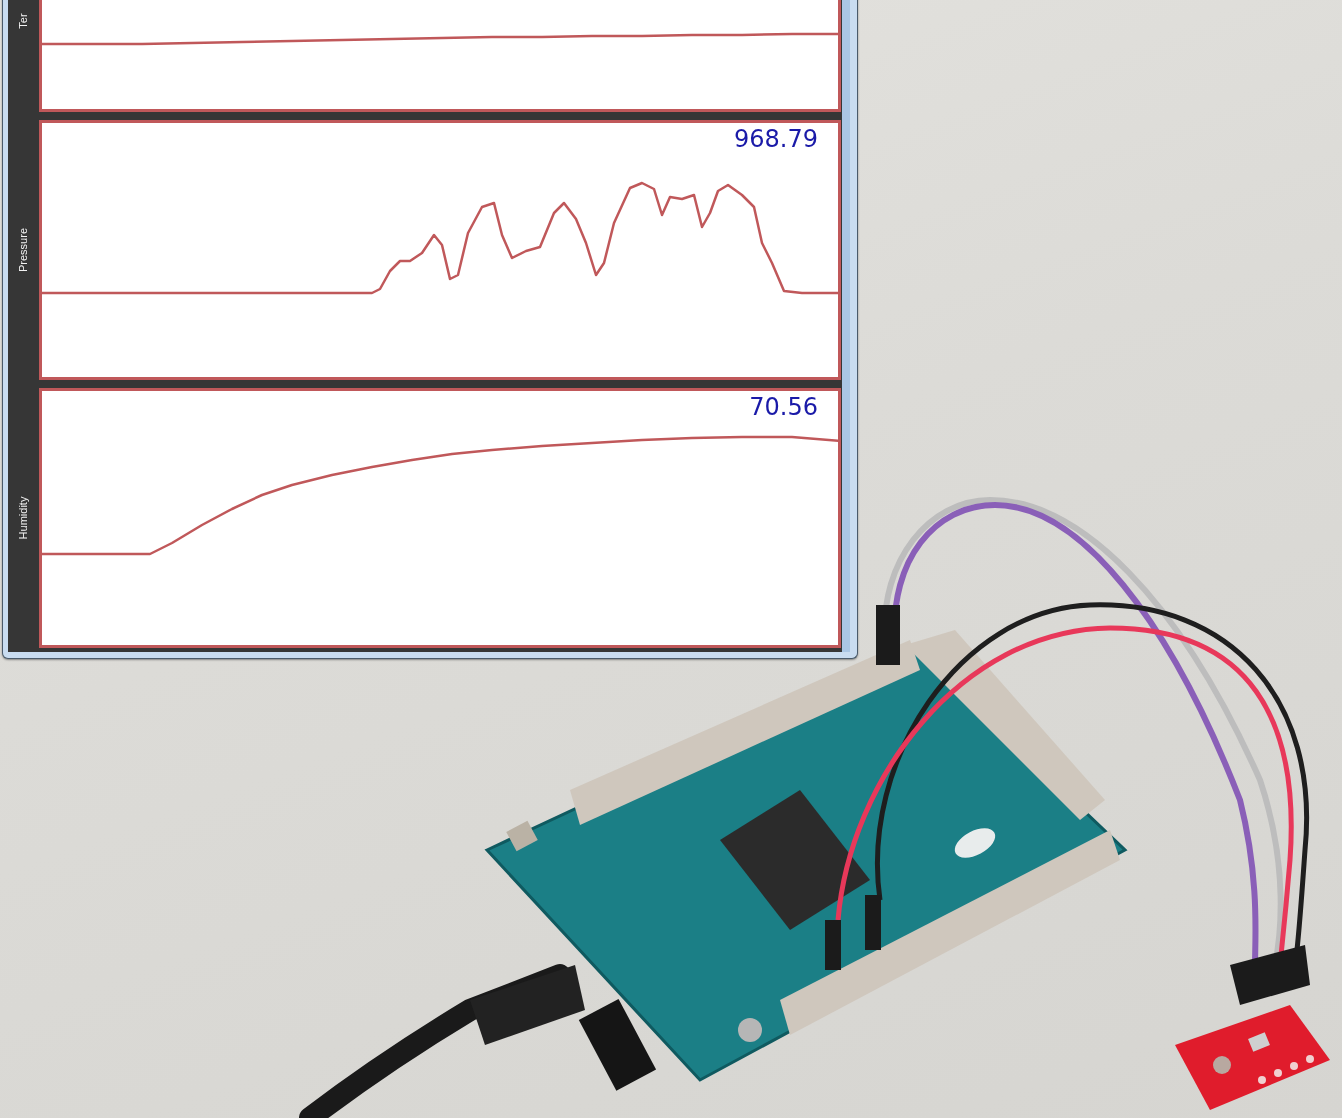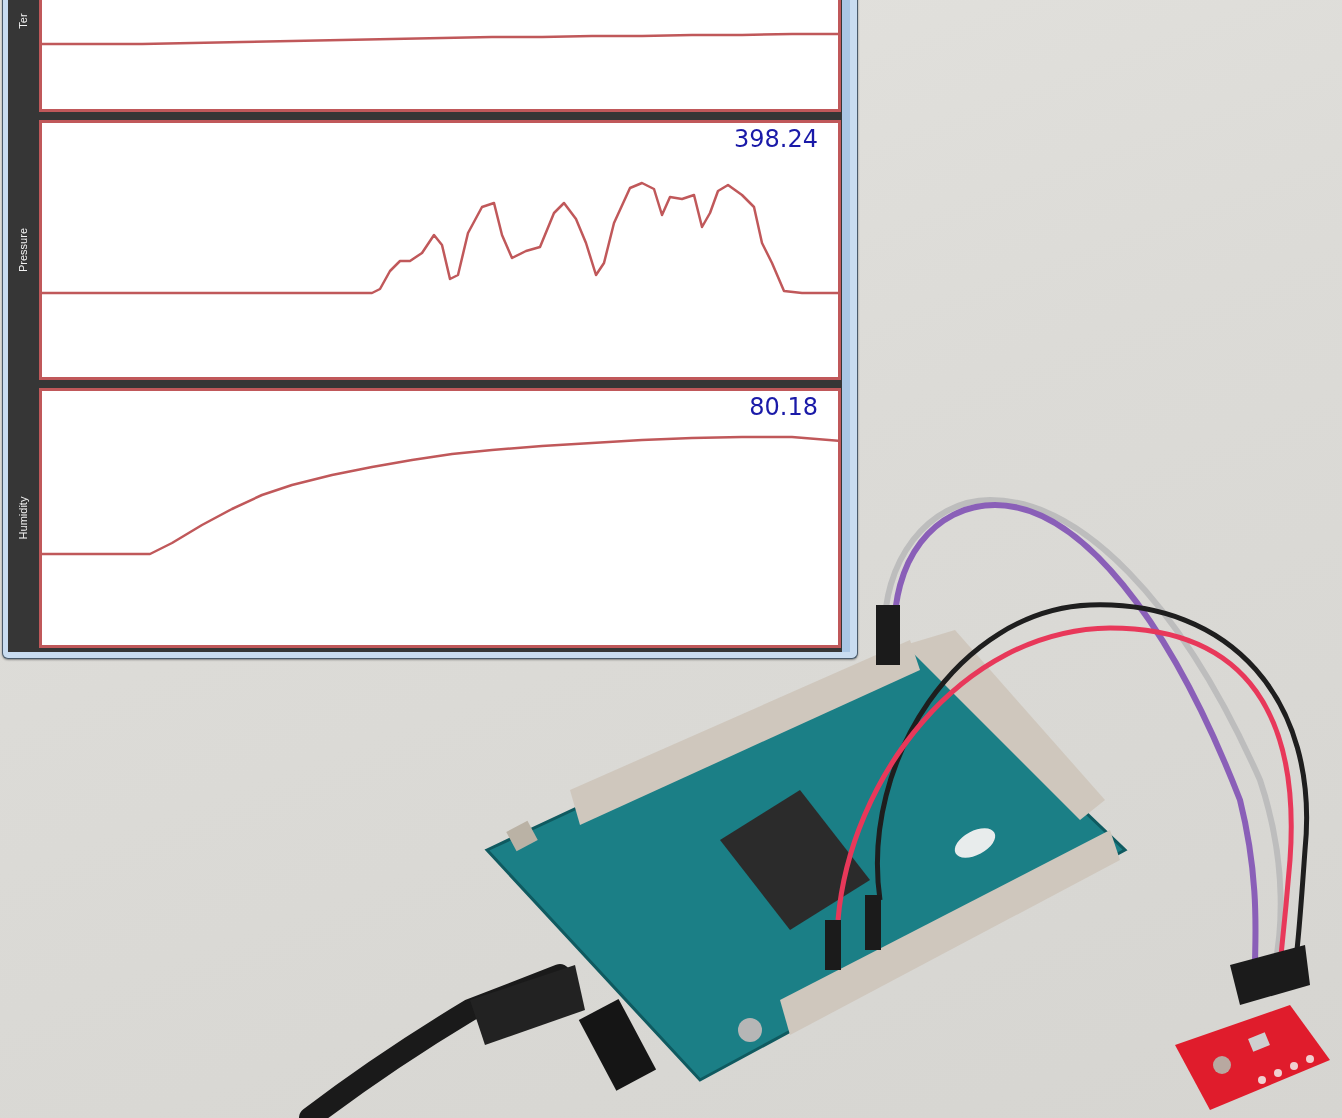--- a/index.html
+++ b/index.html
@@ -82,28 +82,28 @@
       <div class="value"></div>
     </div>
 
     <div class="panel-label" style="top:130px;height:260px;">
       <span>Pressure</span>
     </div>
     <div class="panel" style="top:130px;height:260px;">
       <svg width="802" height="260">
         <polyline fill="none" stroke="#c0585a" stroke-width="2.5" stroke-linejoin="round" points="0,170 330,170 338,166 348,148 358,138 368,138 380,130 392,112 400,122 408,156 416,152 426,110 440,84 452,80 460,112 470,135 484,128 498,124 512,90 522,80 534,96 544,120 554,152 562,140 572,100 588,65 600,60 612,66 620,92 628,74 640,76 652,72 660,104 668,90 676,68 686,62 700,72 712,84 720,120 730,140 742,168 760,170 800,170"></polyline>
       </svg>
-      <div class="value">398.24</div>
+      <div class="value">968.79</div>
     </div>
 
     <div class="panel-label" style="top:398px;height:260px;">
       <span>Humidity</span>
     </div>
     <div class="panel" style="top:398px;height:260px;">
       <svg width="802" height="260">
         <polyline fill="none" stroke="#c0585a" stroke-width="2.5" stroke-linejoin="round" points="0,163 108,163 130,152 160,134 190,118 220,104 250,94 290,84 330,76 370,69 410,63 450,59 500,55 550,52 600,49 650,47 700,46 750,46 800,50"></polyline>
       </svg>
-      <div class="value">80.18</div>
+      <div class="value">70.56</div>
     </div>
 
     <div class="scroll-strip"></div>
   </div>
 </div>
 
 </body></html>

